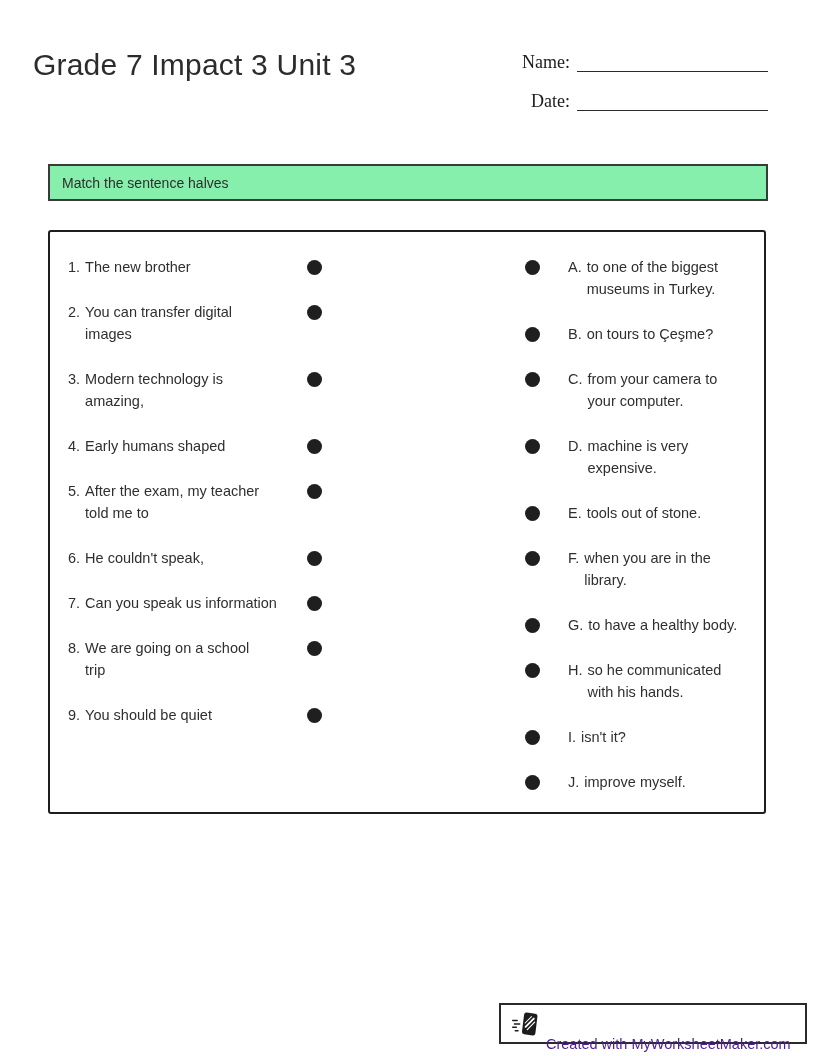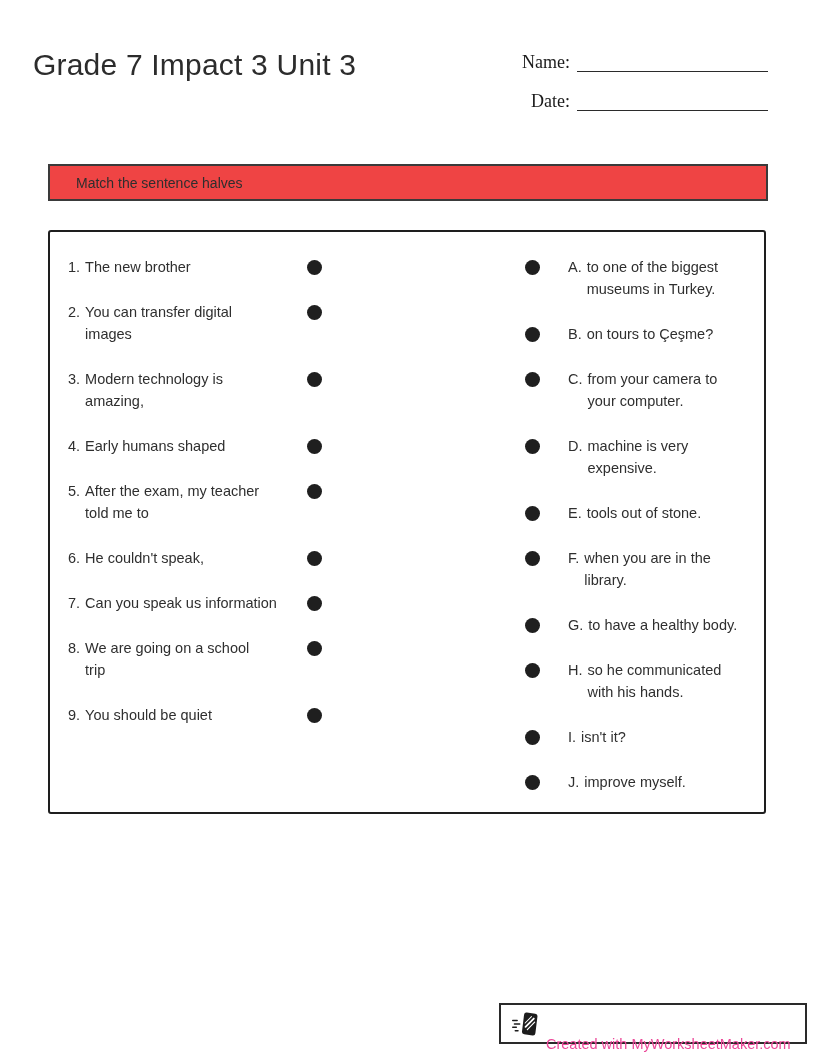--- a/index.html
+++ b/index.html
@@ -34,23 +34,23 @@
     width: 191px; height: 22px;
     border-bottom: 1.5px solid #2b2b2b;
   }
 
   
   .instruction-box {
     position: absolute; left: 48px; top: 164px;
     width: 720px; height: 37px;
     border: 2px solid #3a3a3a; border-radius: 0;
     display: flex; align-items: center;
-    padding-left: 26px;
+    padding-left: 12px;
     font-size: 14px; color: #2e2e2e;
-    background: #ef4444;
+    background: #86efac;
   }
 
   
   .main-box {
     position: absolute; left: 48px; top: 230px;
     width: 718px; height: 584px;
     border: 2px solid #1e1e1e; border-radius: 3px;
     background: #fff;
   }
   .col-left  { position: absolute; left: 18px;  top: 24px; width: 254px; }
@@ -77,21 +77,21 @@
   
   .footer-box {
     position: absolute; left: 499px; top: 1003px;
     width: 308px; height: 41px;
     border: 2px solid #2a2a2a;
     display: flex; align-items: center;
     padding: 0 10px 0 11px;
     background: #fff;
   }
   .footer-logo { flex: none; margin-right: 7px; display: flex; align-items: center; }
-  .footer-text { font-size: 14.5px; color: #ec4899; white-space: nowrap; margin-top: 41px; }
+  .footer-text { font-size: 14.5px; color: #4c1d95; white-space: nowrap; margin-top: 41px; }
 </style>
 </head>
 <body>
 
 <h1 class="page-title">Grade 7 Impact 3 Unit 3</h1>
 
 <div class="name-date">
   <div class="field-row">
     <span class="field-label">Name:</span>
     <span class="field-line"></span>

